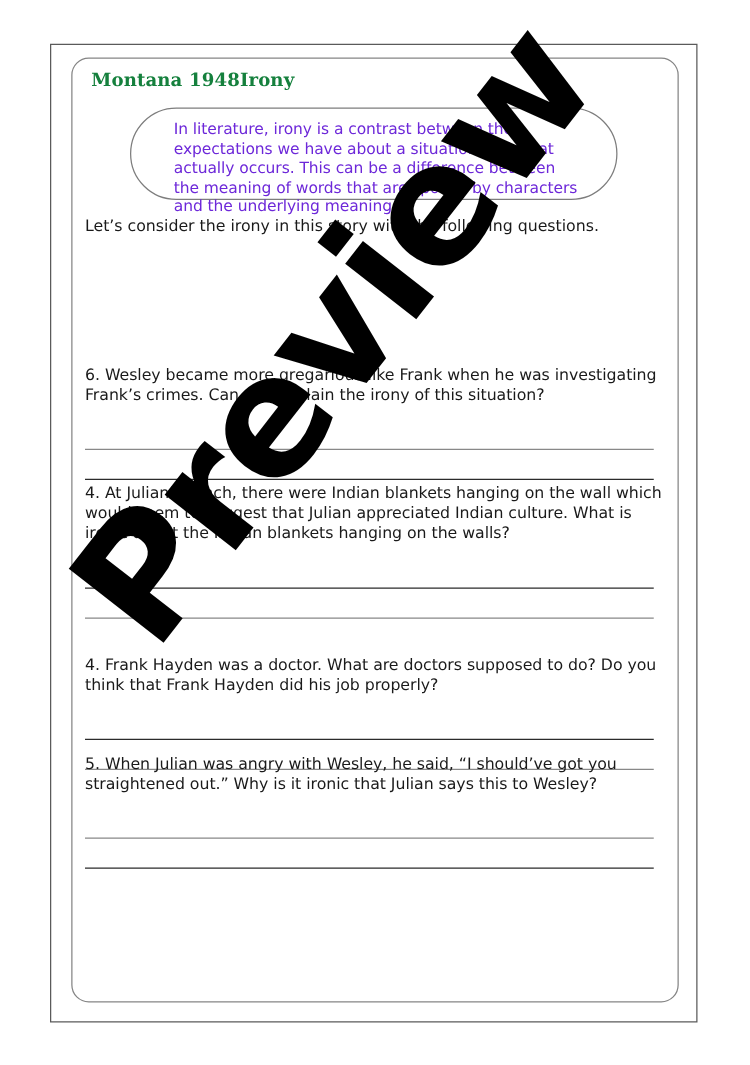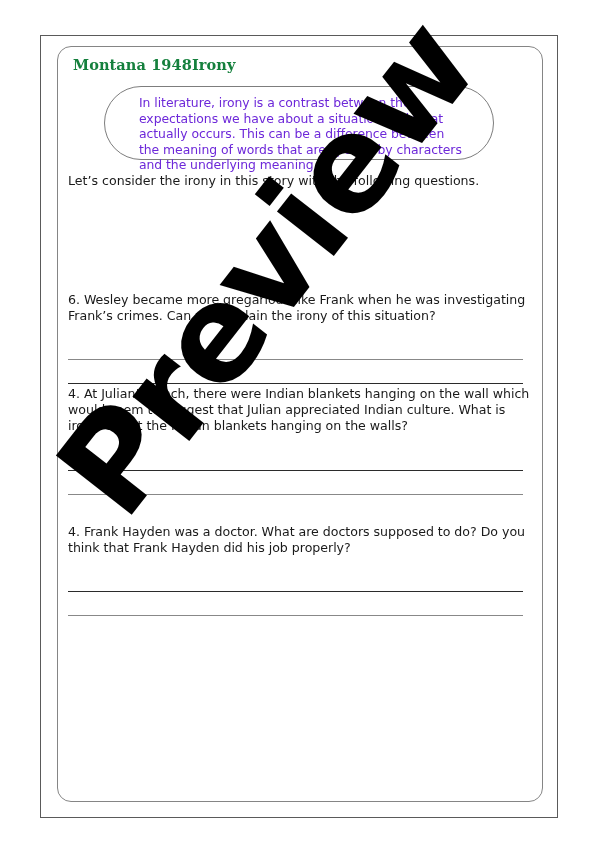--- a/index.html
+++ b/index.html
@@ -198,20 +198,27 @@
     </div>
 
     <div class="question-block" id="q4" style="top:478px;">
       <p class="question-text">4. Frank Hayden was a doctor. What are doctors supposed to do? Do you think that Frank Hayden did his job properly?</p>
       <div class="answer-lines">
         <div class="answer-line"></div>
         <div class="answer-line light"></div>
       </div>
     </div>
 
+    <div class="question-block" id="q5" style="top:557px;">
+      <p class="question-text">5. When Julian was angry with Wesley, he said, “I should’ve got you straightened out.” Why is it ironic that Julian says this to Wesley?</p>
+      <div class="answer-lines">
+        <div class="answer-line light"></div>
+        <div class="answer-line"></div>
+      </div>
+    </div>
 
 
   </div>
 
   <div id="watermark">
     <div class="wm-text">Preview</div>
   </div>
 
 </div>
 

